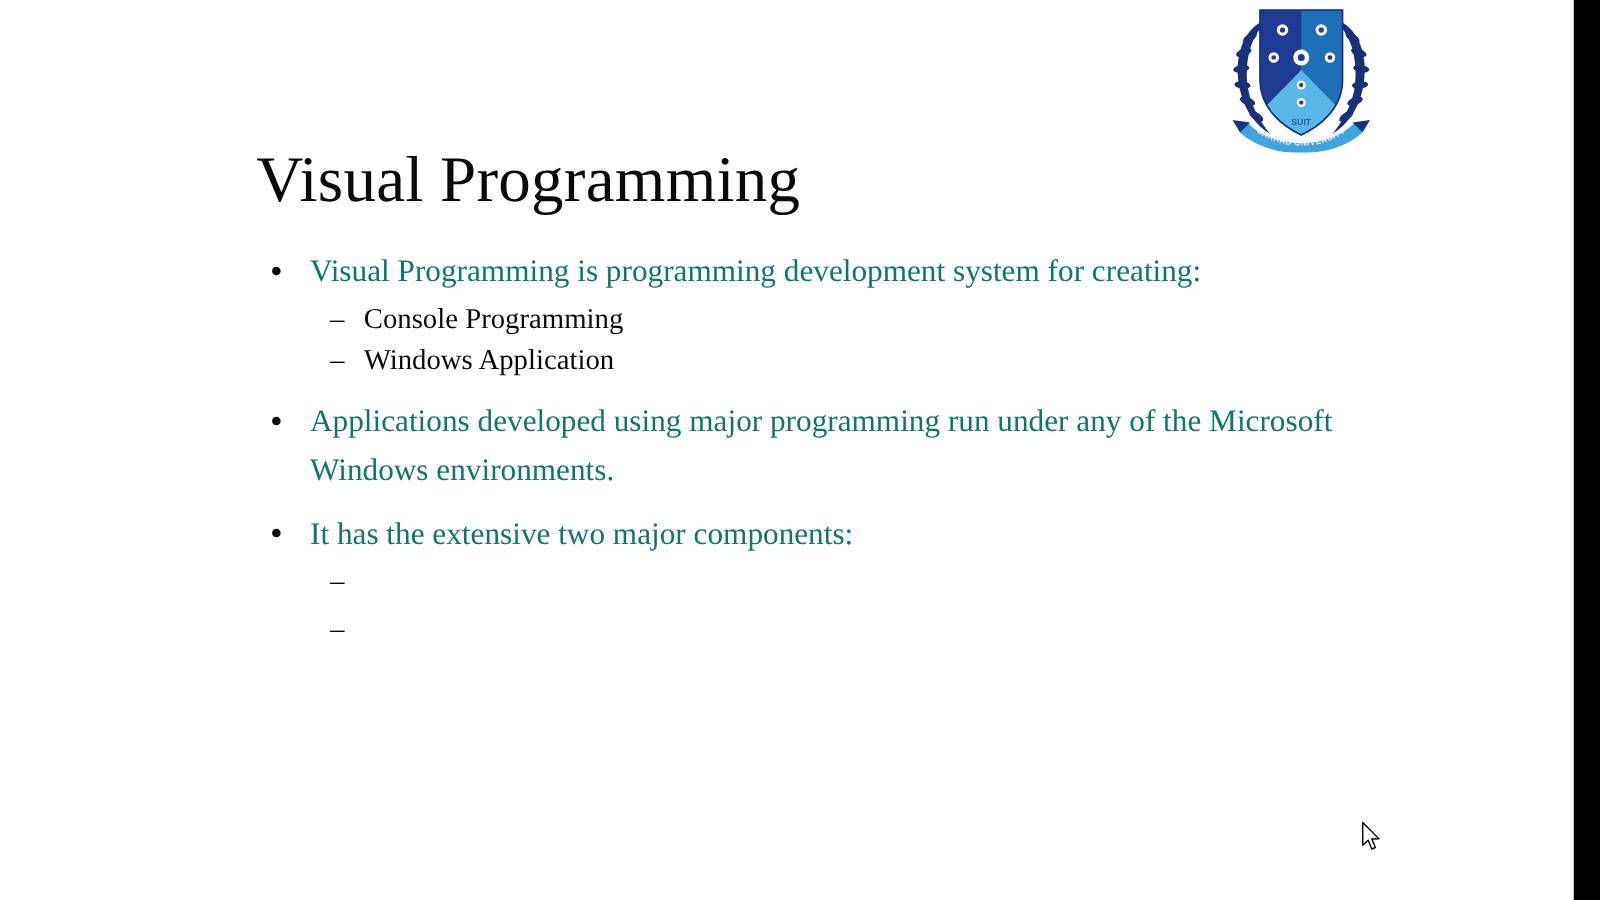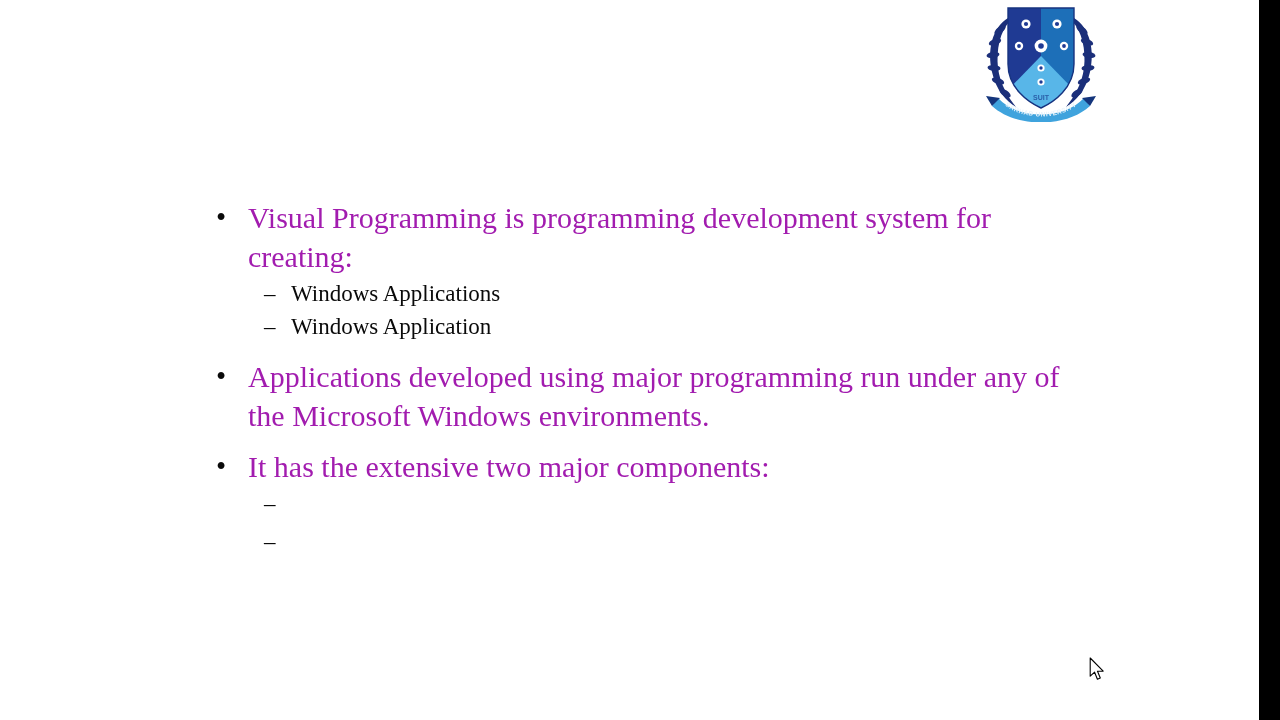--- a/index.html
+++ b/index.html
@@ -85,23 +85,23 @@
     flex: 0 0 43px;
     font-size: 29px;
     line-height: 39px;
     color: #0a0a0a;
     text-align: left;
     padding-left: 11px;
     box-sizing: border-box;
   }
   .bullet-l1 > .btext {
     flex: 1 1 auto;
-    font-size: 30px;
+    font-size: 25px;
     line-height: 39px;
-    color: #a21caf;
+    color: #0f766e;
     max-width: 835px;
   }
 
   .sub-list {
     margin: 2px 0 4px 0;
   }
   .bullet-l2 {
     display: flex;
     align-items: flex-start;
     margin-bottom: 1px;
@@ -210,31 +210,32 @@
           <path d="M14 104 L8 94 L22 96 Z" fill="#14357c"></path>
           <path d="M112 104 L118 94 L104 96 Z" fill="#14357c"></path>
           <path id="bannerPath" d="M24 101 C44 119 82 119 102 101" fill="none"></path>
           <text font-family="Liberation Sans, sans-serif" font-size="6.4" font-weight="bold" fill="#e8f4fc" letter-spacing="0.5">
             <textPath href="#bannerPath" startOffset="50%" text-anchor="middle">SARHAD UNIVERSITY</textPath>
           </text>
         </g>
       </svg>
     </div>
 
+    <h1 class="slide-title">Visual Programming</h1>
 
     <div class="slide-body">
 
       <div class="bullet-l1">
         <span class="marker">•</span>
         <span class="btext">Visual Programming is programming development system for creating:</span>
       </div>
       <div class="sub-list">
         <div class="bullet-l2">
           <span class="marker">–</span>
-          <span class="btext">Windows Applications</span>
+          <span class="btext">Console Programming</span>
         </div>
         <div class="bullet-l2">
           <span class="marker">–</span>
           <span class="btext">Windows Application</span>
         </div>
       </div>
 
       <div class="group-gap"></div>
 
       <div class="bullet-l1">

